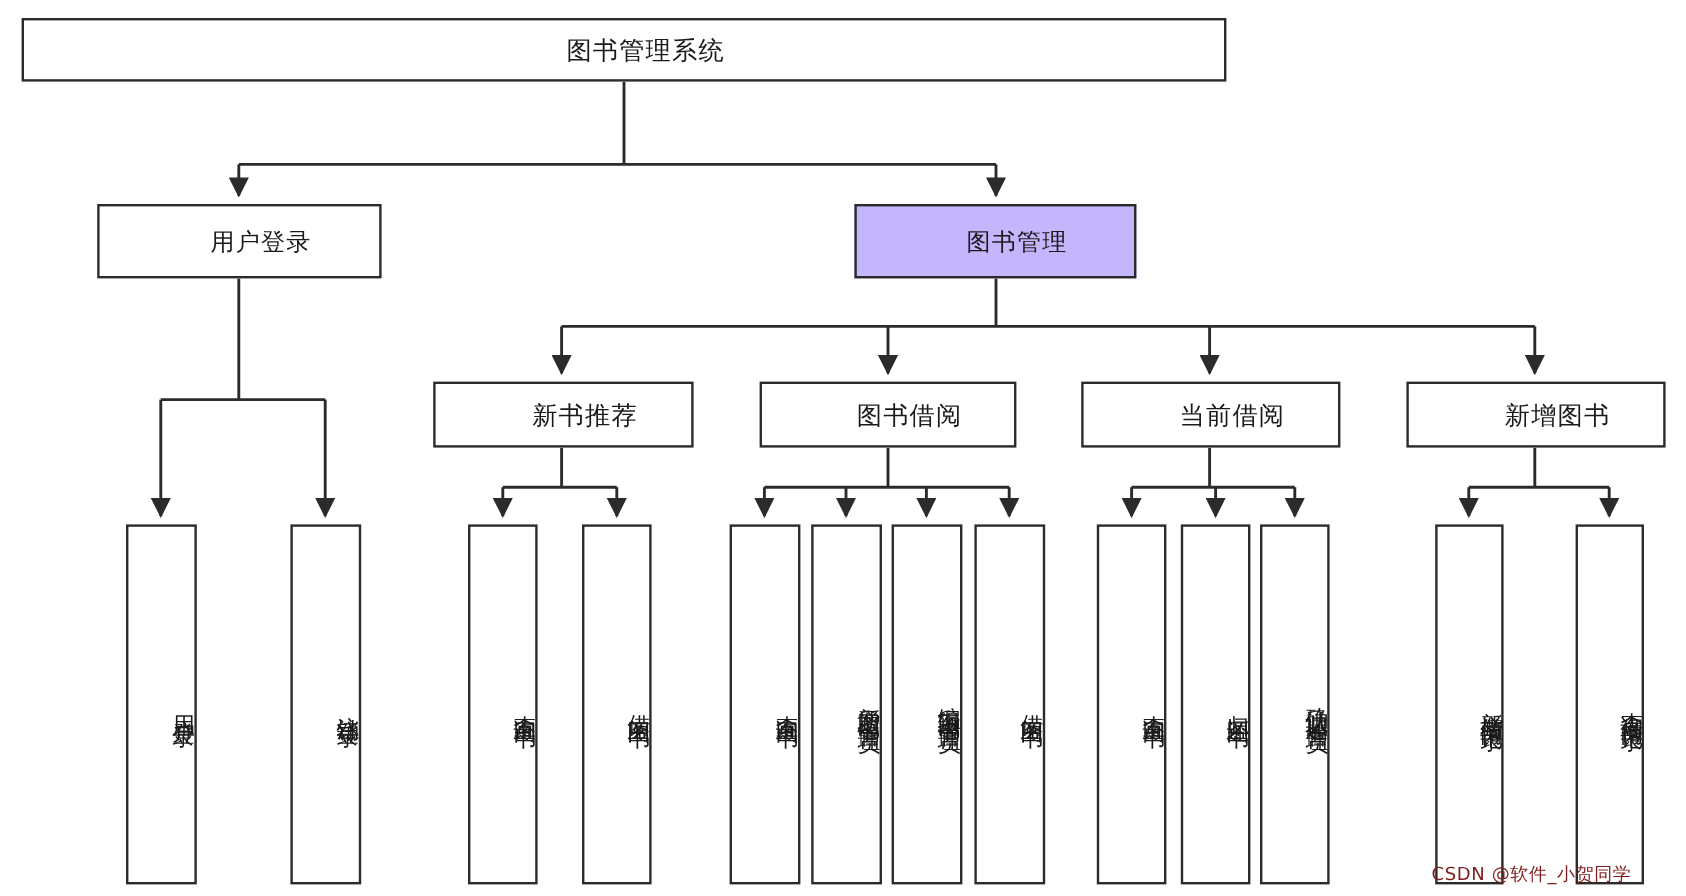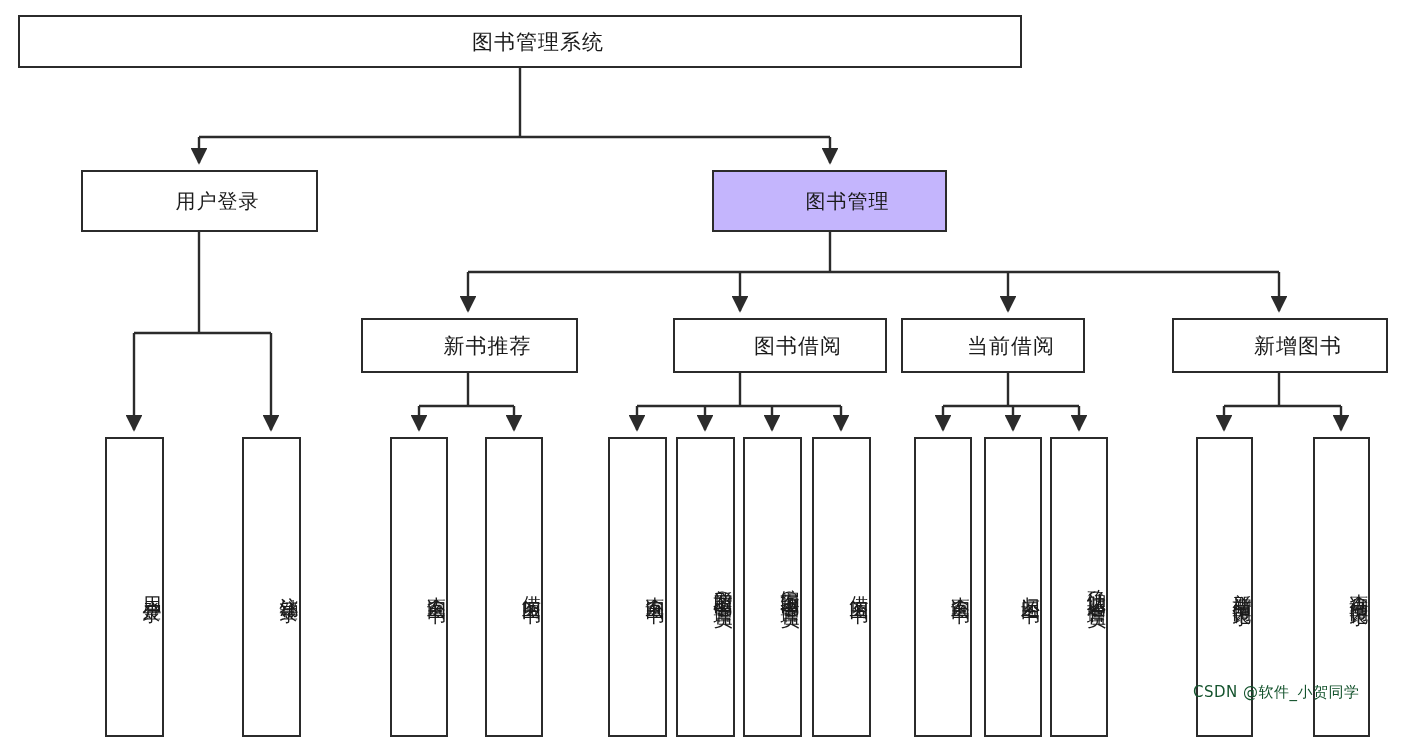--- a/index.html
+++ b/index.html
@@ -132,24 +132,24 @@
       </div>
       <div class="node lvl2" style="left: 81px; top: 170px; width: 237px; height: 62px; border-color: rgb(43, 43, 43); background: rgb(255, 255, 255); color: rgb(26, 26, 26);">
         <span class="htext">用户登录</span>
       </div>
       <div class="node lvl2" style="left: 712px; top: 170px; width: 235px; height: 62px; border-color: rgb(43, 43, 43); background: #c4b5fd; color: rgb(26, 26, 26);">
         <span class="htext">图书管理</span>
       </div>
       <div class="node lvl3" style="left: 361px; top: 318px; width: 217px; height: 55px; border-color: rgb(43, 43, 43); background: rgb(255, 255, 255); color: rgb(26, 26, 26);">
         <span class="htext">新书推荐</span>
       </div>
-      <div class="node lvl3" style="left: 633px; top: 318px; width: 214px; height: 55px; border-color: rgb(43, 43, 43); background: rgb(255, 255, 255); color: rgb(26, 26, 26); margin-left: 40px;">
+      <div class="node lvl3" style="left: 633px; top: 318px; width: 214px; height: 55px; border-color: rgb(43, 43, 43); background: rgb(255, 255, 255); color: rgb(26, 26, 26);">
         <span class="htext">图书借阅</span>
       </div>
-      <div class="node lvl3" style="left: 901px; top: 318px; width: 184px; height: 55px; border-color: rgb(43, 43, 43); background: rgb(255, 255, 255); color: rgb(26, 26, 26);">
+      <div class="node lvl3" style="left: 901px; top: 318px; width: 216px; height: 55px; border-color: rgb(43, 43, 43); background: rgb(255, 255, 255); color: rgb(26, 26, 26);">
         <span class="htext">当前借阅</span>
       </div>
       <div class="node lvl3" style="left: 1172px; top: 318px; width: 216px; height: 55px; border-color: rgb(43, 43, 43); background: rgb(255, 255, 255); color: rgb(26, 26, 26);">
         <span class="htext">新增图书</span>
       </div>
       <div class="node leaf" style="left: 105px; top: 437px; width: 59px; height: 300px; border-color: rgb(43, 43, 43); background: rgb(255, 255, 255); color: rgb(26, 26, 26);">
         <span class="vtext">用户登录</span>
       </div>
       <div class="node leaf" style="left: 242px; top: 437px; width: 59px; height: 300px; border-color: rgb(43, 43, 43); background: rgb(255, 255, 255); color: rgb(26, 26, 26);">
         <span class="vtext">注销登录</span>
@@ -182,15 +182,15 @@
         <span class="vtext">确认归还（管理员）</span>
       </div>
       <div class="node leaf" style="left: 1196px; top: 437px; width: 57px; height: 300px; border-color: rgb(43, 43, 43); background: rgb(255, 255, 255); color: rgb(26, 26, 26);">
         <span class="vtext">新增借阅记录</span>
       </div>
       <div class="node leaf" style="left: 1313px; top: 437px; width: 57px; height: 300px; border-color: rgb(43, 43, 43); background: rgb(255, 255, 255); color: rgb(26, 26, 26);">
         <span class="vtext">查询借阅记录</span>
       </div>
     </div>
 
-  <div class="watermark" style="left: 1193px; top: 683px; color: #14532d;">CSDN @软件_小贺同学</div>
+  <div class="watermark" style="left: 1193px; top: 719px; color: #7f1d1d;">CSDN @软件_小贺同学</div>
 
 </div>
 
 </body></html>

